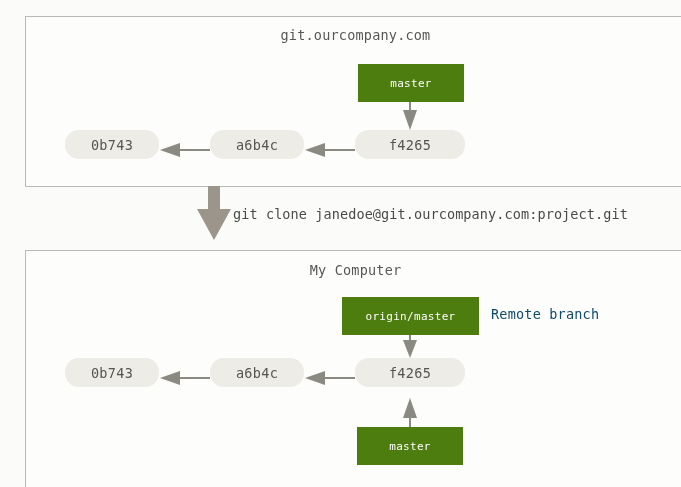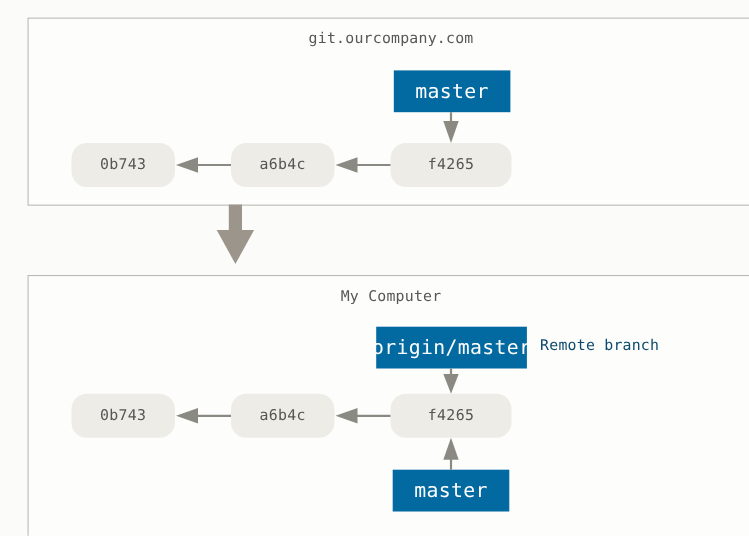--- a/index.html
+++ b/index.html
@@ -50,41 +50,41 @@
     color: #575757;
     letter-spacing: 0.2px;
     white-space: nowrap;
   }
   #panel-remote .panel-title { top: 10px; }
   #panel-local  .panel-title { top: 11px; }
 
   
   .commit {
     position: absolute;
-    height: 40px;
+    height: 29px;
     background: #edece6;
     border-radius: 14px;
     display: flex;
     align-items: center;
     justify-content: center;
     font-size: 13.5px;
     color: #555553;
     letter-spacing: 0.3px;
     box-sizing: border-box;
   }
 
   
   .branchbox {
     position: absolute;
     height: 38px;
-    background: #0369a1;
+    background: #4d7c0f;
     display: flex;
     align-items: center;
     justify-content: center;
-    font-size: 18px;
+    font-size: 11px;
     color: #ffffff;
     letter-spacing: 0.3px;
     box-sizing: border-box;
   }
 
   
   .sidelabel {
     position: absolute;
     font-size: 13.5px;
     color: #0c4a6e;
@@ -121,20 +121,21 @@
   <div class="panel" id="panel-remote">
     <div class="panel-title">git.ourcompany.com</div>
   </div>
 
   <div class="branchbox" style="left:344px; top:64px; width:106px;">master</div>
 
   <div class="commit" style="left:51px; top:130px; width:94px;">0b743</div>
   <div class="commit" style="left:196px; top:130px; width:94px;">a6b4c</div>
   <div class="commit" style="left:341px; top:130px; width:110px;">f4265</div>
 
+  <div id="clone-command">git clone janedoe@git.ourcompany.com:project.git</div>
 
   <div class="panel" id="panel-local">
     <div class="panel-title">My Computer</div>
   </div>
 
   <div class="branchbox" style="left:328px; top:297px; width:137px;">origin/master</div>
   <div class="sidelabel" style="left:477px; top:306px;">Remote branch</div>
 
   <div class="commit" style="left:51px; top:358px; width:94px;">0b743</div>
   <div class="commit" style="left:196px; top:358px; width:94px;">a6b4c</div>

